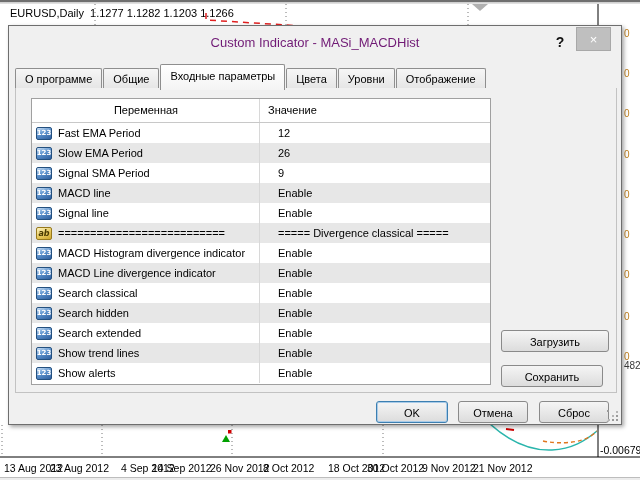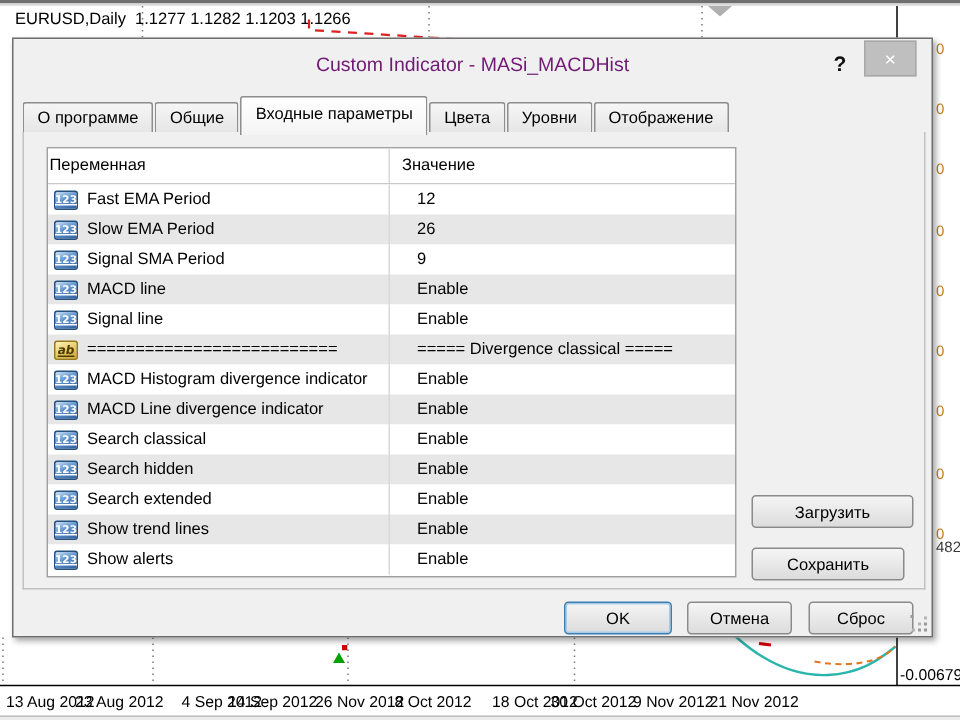--- a/index.html
+++ b/index.html
@@ -42,33 +42,33 @@
     border-radius:2px 2px 0 0;position:relative;top:1px;cursor:default;}
   .tab.active{height:25px;line-height:23px;background:linear-gradient(#ffffff,#f4f4f4);
     top:1px;z-index:3;}
   .page-frame{position:absolute;left:6px;top:62px;width:602px;height:305px;
     border:1px solid #c2c2c2;border-top:none;background:#f0f0f0;box-sizing:border-box;}
   
   .param-table{position:absolute;left:22px;top:72px;width:460px;height:287px;
     background:#fff;border:1px solid #a0a0a0;box-sizing:border-box;overflow:hidden;}
   .t-header{display:flex;height:23px;border-bottom:1px solid #c8c8c8;background:#fff;}
   .t-header .c-name{width:227px;padding-left:1px;box-sizing:border-box;
-    font-size:11px;color:#000;line-height:23px;}
+    font-size:11px;color:#000;line-height:23px;text-align:center;}
   .t-header .c-value{flex:1;padding-left:8px;border-left:1px solid #d8d8d8;
     box-sizing:border-box;font-size:11px;color:#000;line-height:23px;}
   .t-row{display:flex;height:20px;background:#fff;}
   .t-row.alt{background:#e7e7e7;}
   .t-row .c-name{width:227px;display:flex;align-items:center;padding-left:4px;
     box-sizing:border-box;font-size:11px;color:#000;white-space:nowrap;overflow:hidden;}
   .t-row .c-value{flex:1;padding-left:18px;border-left:1px solid #d8d8d8;
     box-sizing:border-box;font-size:11px;color:#000;line-height:20px;
     white-space:nowrap;overflow:hidden;}
   .p-icon{width:16px;height:13px;margin-right:6px;flex:0 0 16px;border-radius:2px;
     font-size:7px;font-weight:bold;display:flex;align-items:center;justify-content:center;
-    box-sizing:border-box;font-family:"DejaVu Sans",sans-serif;text-decoration:underline;}
+    box-sizing:border-box;font-family:"DejaVu Sans",sans-serif;}
   .p-icon.i123{background:linear-gradient(155deg,#cfe3f7 0%,#5e93cd 45%,#2f5f9e 100%);
     border:1px solid #24507f;color:#fff;}
   .p-icon.iab{background:linear-gradient(155deg,#fdf3c0 0%,#e7c95e 55%,#cfa72e 100%);
     border:1px solid #97791c;color:#4a3a00;font-style:italic;font-size:8px;}
   
   .btn{position:absolute;background:linear-gradient(#f5f5f5,#dcdcdc);
     border:1px solid #8a8a8a;border-radius:3px;font-size:11px;color:#000;
     text-align:center;box-sizing:border-box;cursor:default;
     font-family:"Liberation Sans","DejaVu Sans",sans-serif;}
   .btn.primary{border-color:#3c7fb1;box-shadow:inset 0 0 0 1px #a9cbe8;}

